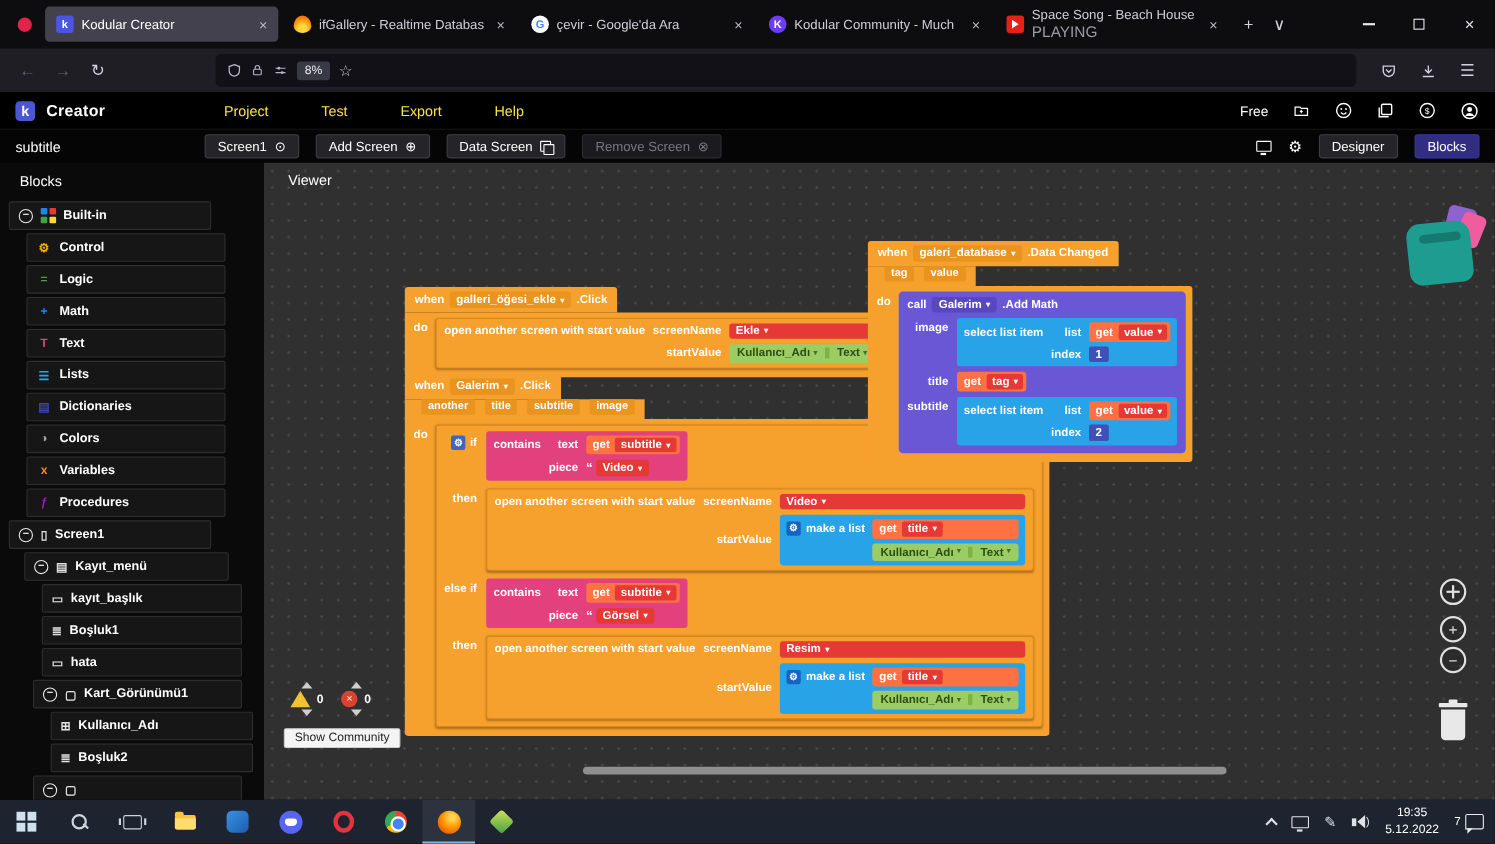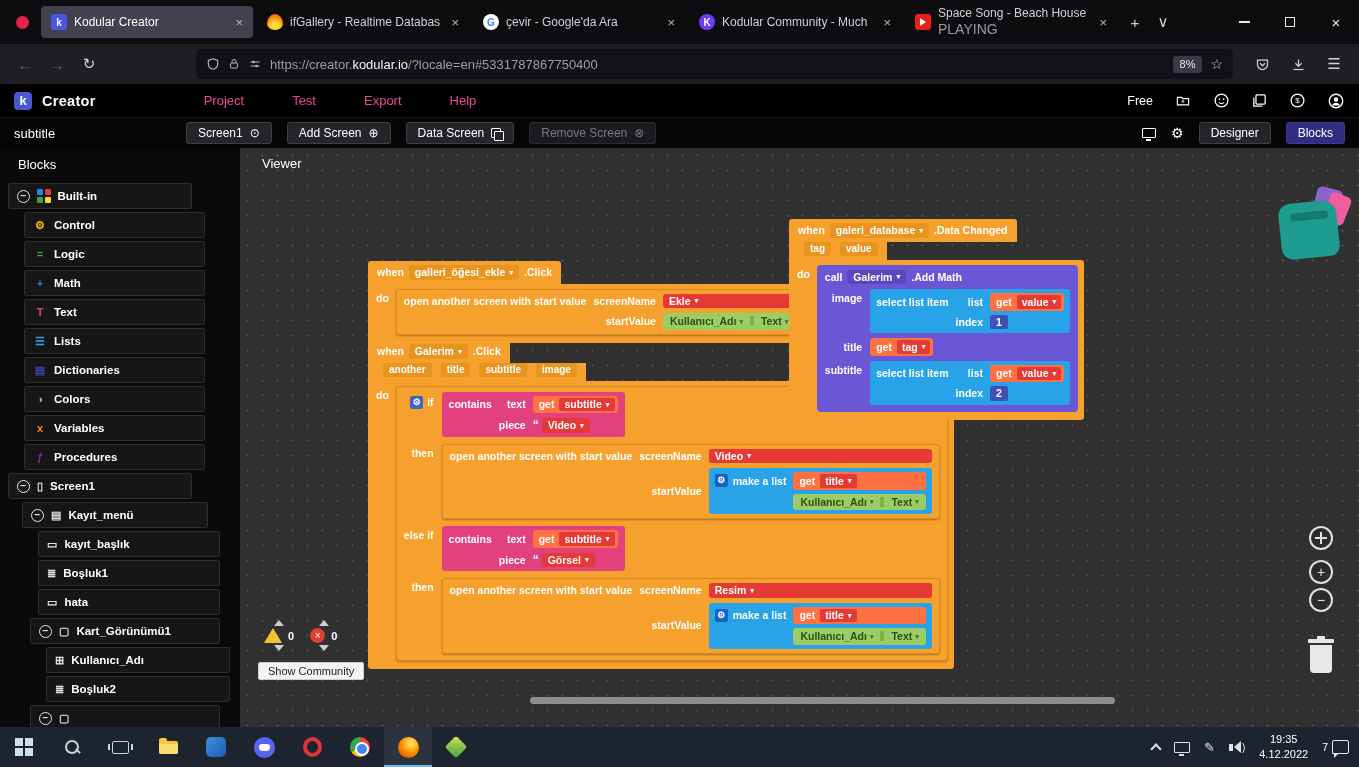--- a/index.html
+++ b/index.html
@@ -39,21 +39,21 @@
 .url b{color:#f3f3f6;font-weight:400}
 .zoom{background:#3a3946;color:#e8e8ee;font-size:11px;padding:2.5px 7px;border-radius:3px;flex:none}
 .star{color:#cfcfd8;font-size:14px;flex:none}
 .navright{display:flex;align-items:center;gap:6px;margin-left:2px}
 
 
 .khead{height:33px;background:#000;display:flex;align-items:center;padding:0 14px}
 .klogo{width:18px;height:18px;border-radius:4px;background:#4b57d2;color:#fff;font-weight:700;font-size:13px;display:flex;align-items:center;justify-content:center;flex:none}
 .kbrand{color:#fff;font-weight:700;font-size:14.5px;margin-left:10px;letter-spacing:.3px}
 .kmenu{display:flex;gap:48px;margin-left:108px}
-.kmenu span{color:#ec4899;font-size:13px}
+.kmenu span{color:#fde047;font-size:13px}
 .khead-right{margin-left:auto;display:flex;align-items:center;gap:21px}
 .plan{color:#fff;font-size:12.5px}
 .hico{display:flex;align-items:center;justify-content:center;color:#fff}
 
 
 .ktool{height:31px;background:#050505;display:flex;align-items:center;padding:0 14px;border-top:1px solid #151515}
 .kproj{color:#fff;font-size:13px;width:172px}
 .tbtns{display:flex;gap:15px;align-items:center}
 .tbtn{height:22px;background:#242429;border:1px solid #3e3e46;border-radius:3px;color:#fff;font-size:12px;display:flex;align-items:center;gap:7px;padding:0 11px;white-space:nowrap}
 .tbtn .bi{font-size:12px;line-height:1}
@@ -257,21 +257,20 @@
           <path d="M8 10V7a4 4 0 018 0v3" fill="none" stroke="#b6b6c0" stroke-width="2"></path>
         </svg>
     </span>
     <span class="urlico">
       <svg width="14" height="12" viewBox="0 0 24 24">
           <path d="M3 8h18M3 16h18" stroke="#b6b6c0" stroke-width="2"></path>
           <circle cx="9" cy="8" r="2.6" fill="#b6b6c0"></circle>
           <circle cx="15" cy="16" r="2.6" fill="#b6b6c0"></circle>
         </svg>
     </span>
-    <span class="url"><span>https://creator.</span><b>kodular.io</b><span>/?locale=en#5331787867750400</span></span>
     <span class="zoom">8%</span>
     <span class="star">☆</span>
   </div>
 
   <div class="navright">
     <span class="navbtn">
       <svg width="15" height="15" viewBox="0 0 24 24">
           <path d="M4 5h16v7a8 8 0 01-16 0z" fill="none" stroke="#d0d0d8" stroke-width="2"></path>
           <path d="M8 10l4 4 4-4" fill="none" stroke="#d0d0d8" stroke-width="2"></path>
         </svg>
@@ -759,20 +758,20 @@
     <span class="chev"></span>
     <span class="dispic"></span>
     <span class="penic">✎</span>
     <span class="spk">
         <span class="sq"></span>
         <span class="tr"></span>
         <span class="arc">)</span>
       </span>
     <span class="clock">
       <div>19:35</div>
-      <div>4.12.2022</div>
+      <div>5.12.2022</div>
     </span>
     <span class="notif">
       <span class="cnt">7</span>
       <span class="bubble"></span>
     </span>
   </div>
 </div>
 
 </body></html>

